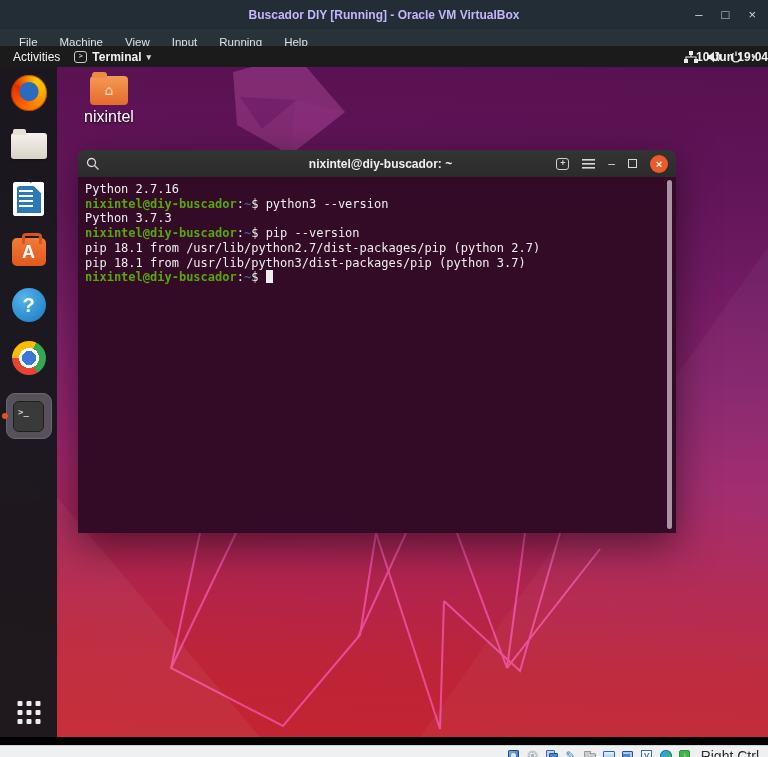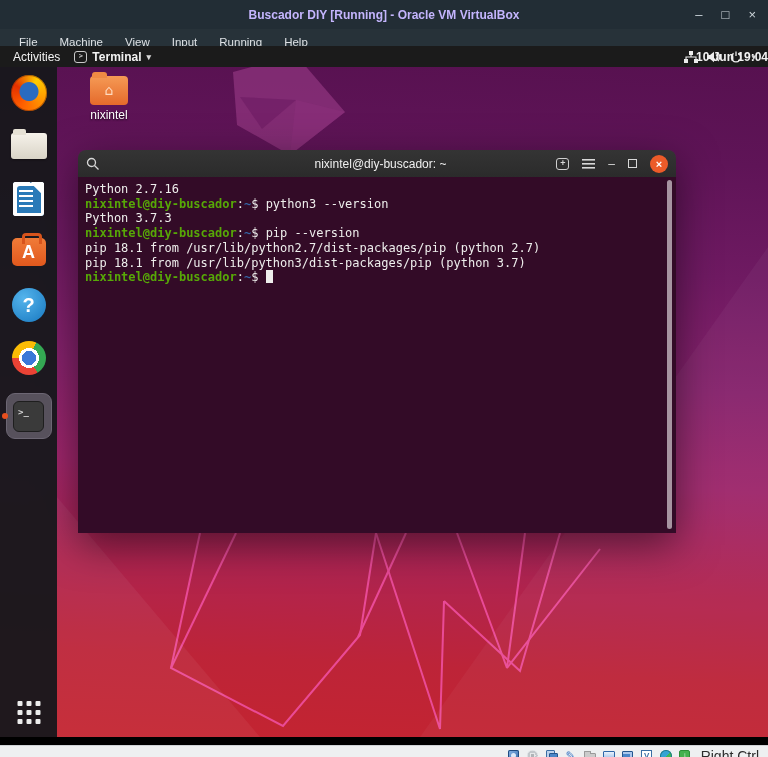--- a/index.html
+++ b/index.html
@@ -49,26 +49,26 @@
   .term-dock-frame { width:46px; height:46px; background:#57515c; border:1px solid #6c6673; border-radius:9px; display:flex; align-items:center; justify-content:center; }
   .ico-terminal { width:31px; height:31px; background:#3a3a3a; border:1px solid #1e1e1e; border-radius:6px; color:#d6d6d6; font:bold 9px/12px "DejaVu Sans Mono",monospace; padding:4px 0 0 4px; }
   .running-dot { position:absolute; left:-4px; top:20px; width:6px; height:6px; border-radius:50%; background:#e8501f; }
   .show-apps { position:absolute; bottom:13px; left:50%; transform:translateX(-50%); display:grid; grid-template-columns:repeat(3,5px); grid-template-rows:repeat(3,5px); gap:4px; }
   .show-apps i { background:#ececec; border-radius:1px; }
 
   
   .desktop-icon { position:absolute; left:82px; top:9px; width:54px; text-align:center; z-index:2; }
   .ico-homefolder { width:38px; height:29px; margin:0 auto; background:linear-gradient(#f59a55,#e56a2b); border-radius:4px; position:relative; color:#ffd9bd; font:14px/29px "DejaVu Sans",sans-serif; }
   .ico-homefolder::before { content:""; position:absolute; top:-4px; left:2px; width:15px; height:6px; background:#ef8a44; border-radius:3px 3px 0 0; }
-  .desktop-icon .label { margin-top:3px; color:#fff; font-size:12px; text-shadow:0 1px 2px rgba(0,0,0,.8); }
+  .desktop-icon .label { margin-top:3px; color:#fff; font-size:16px; text-shadow:0 1px 2px rgba(0,0,0,.8); }
 
   
   .terminal-window { position:absolute; left:78px; top:83px; width:598px; height:383px; z-index:2; border-radius:8px 8px 0 0; box-shadow:0 12px 40px rgba(0,0,0,.5); }
   .term-header { position:relative; height:27px; background:linear-gradient(#343434,#2b2b2b); border-radius:8px 8px 0 0; display:flex; align-items:center; padding:0 8px; }
-  .term-title { position:absolute; left:7px; right:0; text-align:center; color:#efefef; font-size:12px; font-weight:normal; }
+  .term-title { position:absolute; left:7px; right:0; text-align:center; color:#efefef; font-size:12px; font-weight:bold; }
   .term-header-right { margin-left:auto; display:flex; align-items:center; gap:13px; z-index:1; }
   .th-btn { color:#d8d8d8; font-size:12px; line-height:1; display:flex; align-items:center; justify-content:center; }
   .newtab { width:13px; height:12px; border:1px solid #cfcfcf; border-radius:3px; font-size:9px; font-weight:bold; }
   .maxbox { width:9px; height:9px; border:1.3px solid #d8d8d8; }
   .closebtn { width:18px; height:18px; border-radius:50%; background:#ec5b29; color:#fff; font:bold 11px/18px "Liberation Sans",sans-serif; text-align:center; }
   .term-body { position:relative; height:356px; background:#330b27; padding:5px 0 0 7px; font:12px/14.7px "DejaVu Sans Mono",monospace; color:#eeeeec; }
   .term-line { white-space:pre; }
   .pu { color:#57a807; font-weight:bold; }
   .pp { color:#3465a4; font-weight:bold; }
   .cursor { display:inline-block; width:7px; height:13px; background:#eeeeec; vertical-align:-2px; }

